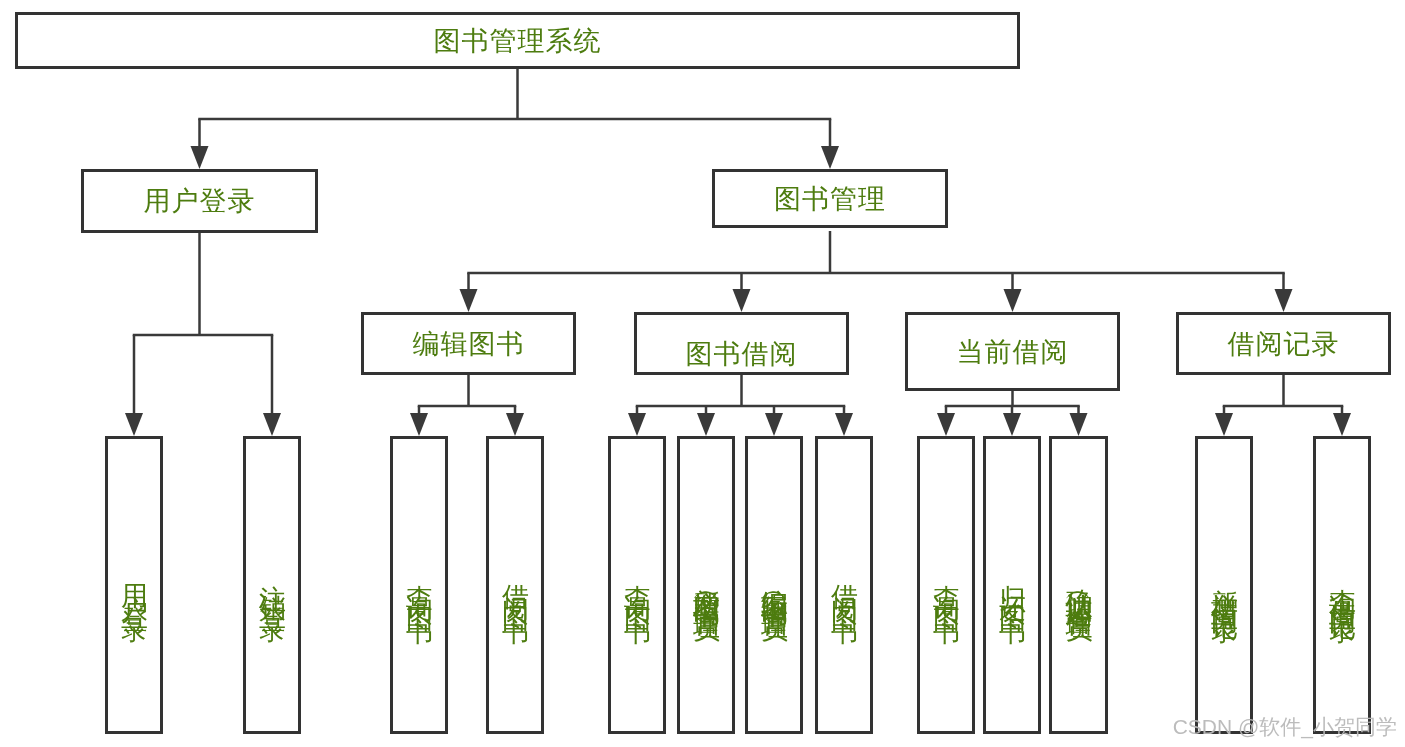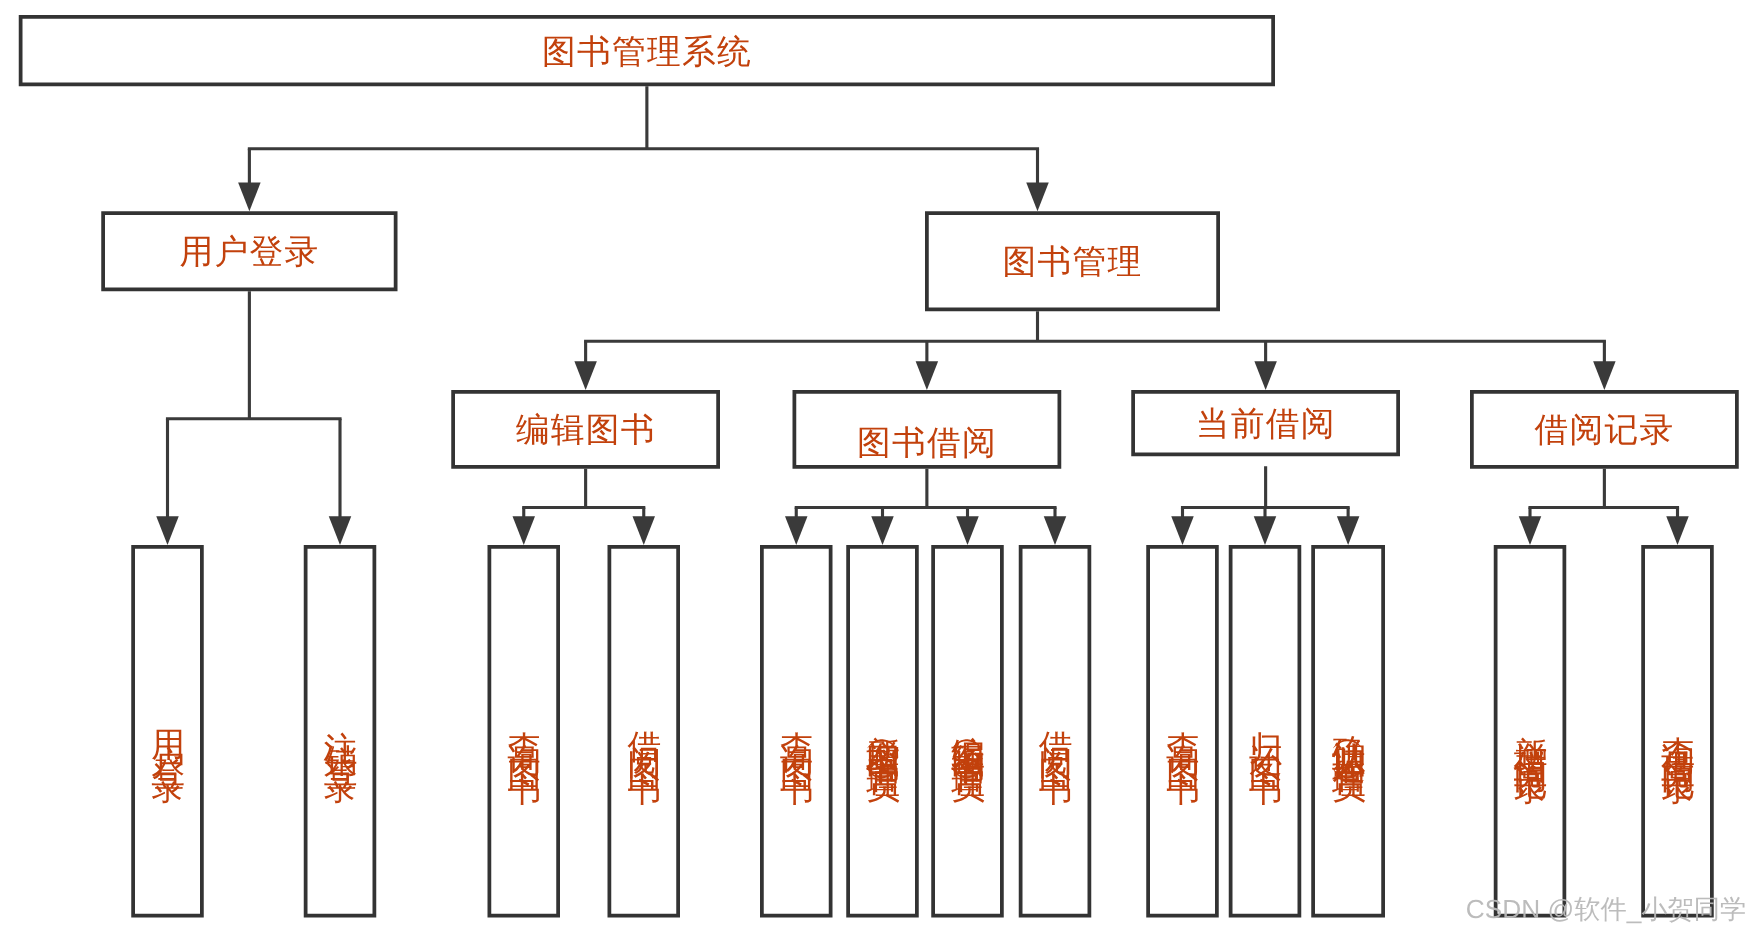--- a/index.html
+++ b/index.html
@@ -19,21 +19,21 @@
   }
   .node {
     position: absolute;
     box-sizing: border-box;
     background: #ffffff;
     border: 3px solid #333333;
     display: flex;
     align-items: center;
     justify-content: center;
     z-index: 1;
-    color: #c2410c;
+    color: #4d7c0f;
   }
   .node.h .lbl {
     font-size: 27px;
     letter-spacing: 1px;
     white-space: nowrap;
   }
   .node.v .lbl {
     writing-mode: vertical-rl;
     text-orientation: mixed;
     font-size: 27px;
@@ -112,31 +112,31 @@
       <polygon points="1342,436 1333,413 1351,413" fill="#3a3a3a"></polygon>
     </svg>
 
   <div class="node h" style="left:15px; top:12px; width:1005px; height:57px;">
     <span class="lbl">图书管理系统</span>
   </div>
 
   <div class="node h" style="left:81px; top:169px; width:237px; height:64px;">
     <span class="lbl">用户登录</span>
   </div>
-  <div class="node h" style="left:740px; top:169px; width:236px; height:80px;">
+  <div class="node h" style="left:712px; top:169px; width:236px; height:59px;">
     <span class="lbl">图书管理</span>
   </div>
 
   <div class="node h" style="left:361px; top:312px; width:215px; height:63px;">
     <span class="lbl">编辑图书</span>
   </div>
   <div class="node h" style="left:634px; top:312px; width:215px; height:63px;align-items:flex-end;">
     <span class="lbl">图书借阅</span>
   </div>
-  <div class="node h" style="left:905px; top:312px; width:215px; height:53px;">
+  <div class="node h" style="left:905px; top:312px; width:215px; height:79px;">
     <span class="lbl">当前借阅</span>
   </div>
   <div class="node h" style="left:1176px; top:312px; width:215px; height:63px;">
     <span class="lbl">借阅记录</span>
   </div>
 
   <div class="node v ls-wide" style="left:105px; top:436px; width:58px; height:298px;">
     <span class="lbl">用户登录</span>
   </div>
   <div class="node v ls-wide" style="left:243px; top:436px; width:58px; height:298px;">

